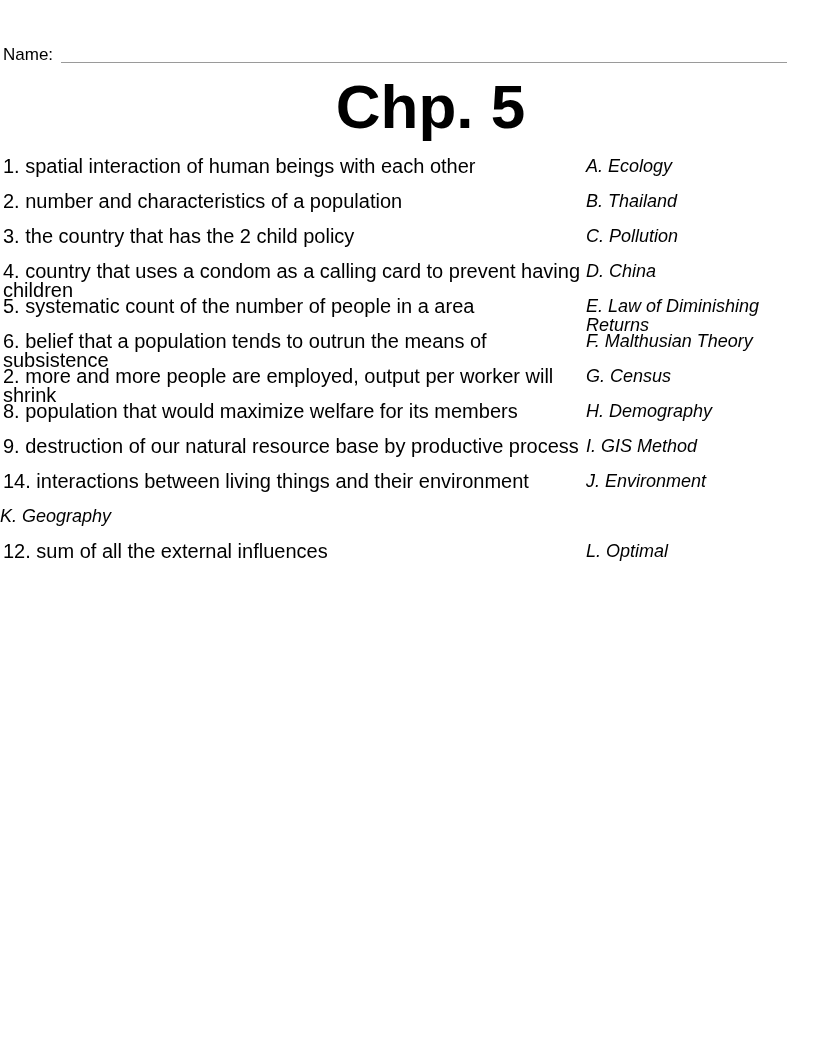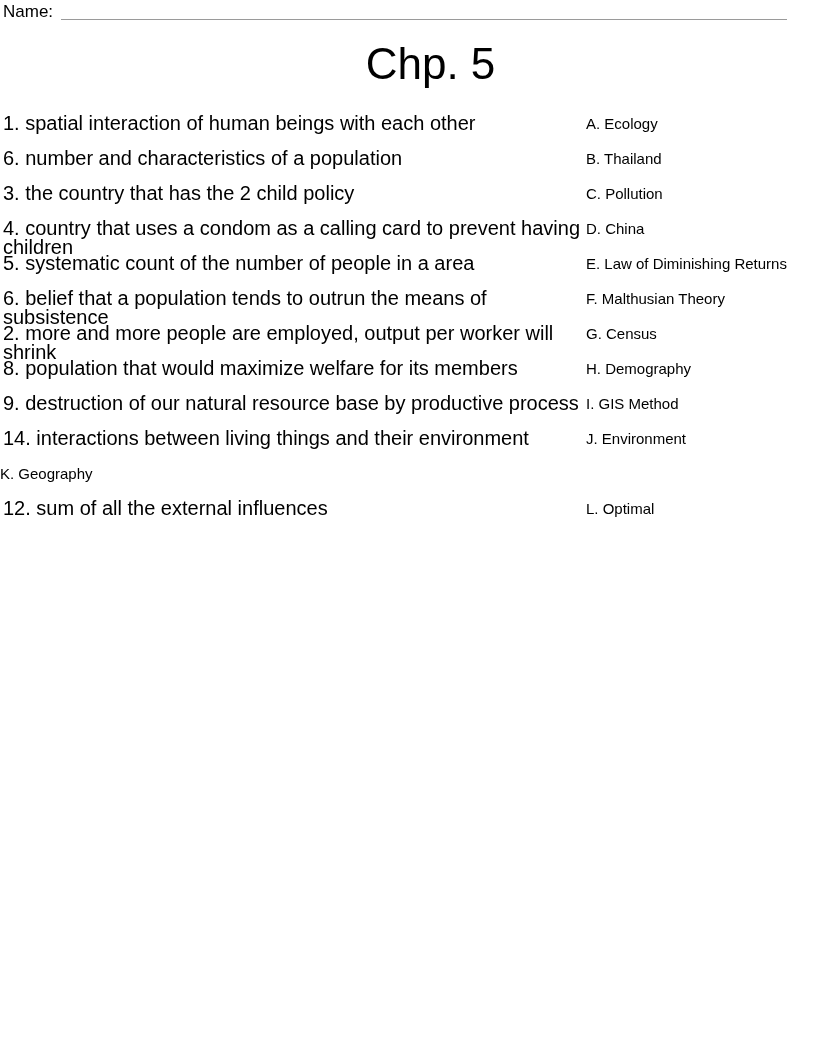--- a/index.html
+++ b/index.html
@@ -22,55 +22,57 @@
   }
   .name-row {
     display: flex;
     align-items: flex-end;
     padding: 2px 29px 0 3px;
   }
   .name-label {
     font-size: 17px;
     line-height: 20px;
     white-space: nowrap;
+    margin-top: 43px;
   }
   .name-line {
     flex: 1;
     border-bottom: 1.5px solid #9a9a9a;
     margin-left: 8px;
     margin-bottom: 2px;
     height: 0;
   }
   .title {
     margin: 10px 0 0 0;
-    font-size: 44px;
+    font-size: 62px;
     line-height: 64px;
-    font-weight: 400;
+    font-weight: 700;
     text-align: center;
     letter-spacing: 0;
     padding-left: 45px;
   }
   .matching {
     margin-top: 18px;
   }
   .match-row {
     display: flex;
     height: 35px;
     align-items: flex-start;
   }
   .question-cell {
     width: 583px;
     padding-left: 3px;
     font-size: 20px;
     line-height: 19px;
   }
   .answer-cell {
     flex: 1;
-    font-size: 15px;
+    font-size: 18px;
     line-height: 19px;
+    font-style: italic;
   }
 </style>
 </head>
 <body>
 
 <div class="page">
 
   <div class="name-row">
     <span class="name-label">Name:</span>
     <span class="name-line"></span>
@@ -79,21 +81,21 @@
   <h1 class="title">Chp. 5</h1>
 
   <div class="matching">
 
     <div class="match-row">
       <div class="question-cell">1. spatial interaction of human beings with each other</div>
       <div class="answer-cell">A. Ecology</div>
     </div>
 
     <div class="match-row">
-      <div class="question-cell">6. number and characteristics of a population</div>
+      <div class="question-cell">2. number and characteristics of a population</div>
       <div class="answer-cell">B. Thailand</div>
     </div>
 
     <div class="match-row">
       <div class="question-cell">3. the country that has the 2 child policy</div>
       <div class="answer-cell">C. Pollution</div>
     </div>
 
     <div class="match-row">
       <div class="question-cell">4. country that uses a condom as a calling card to prevent having children</div>

